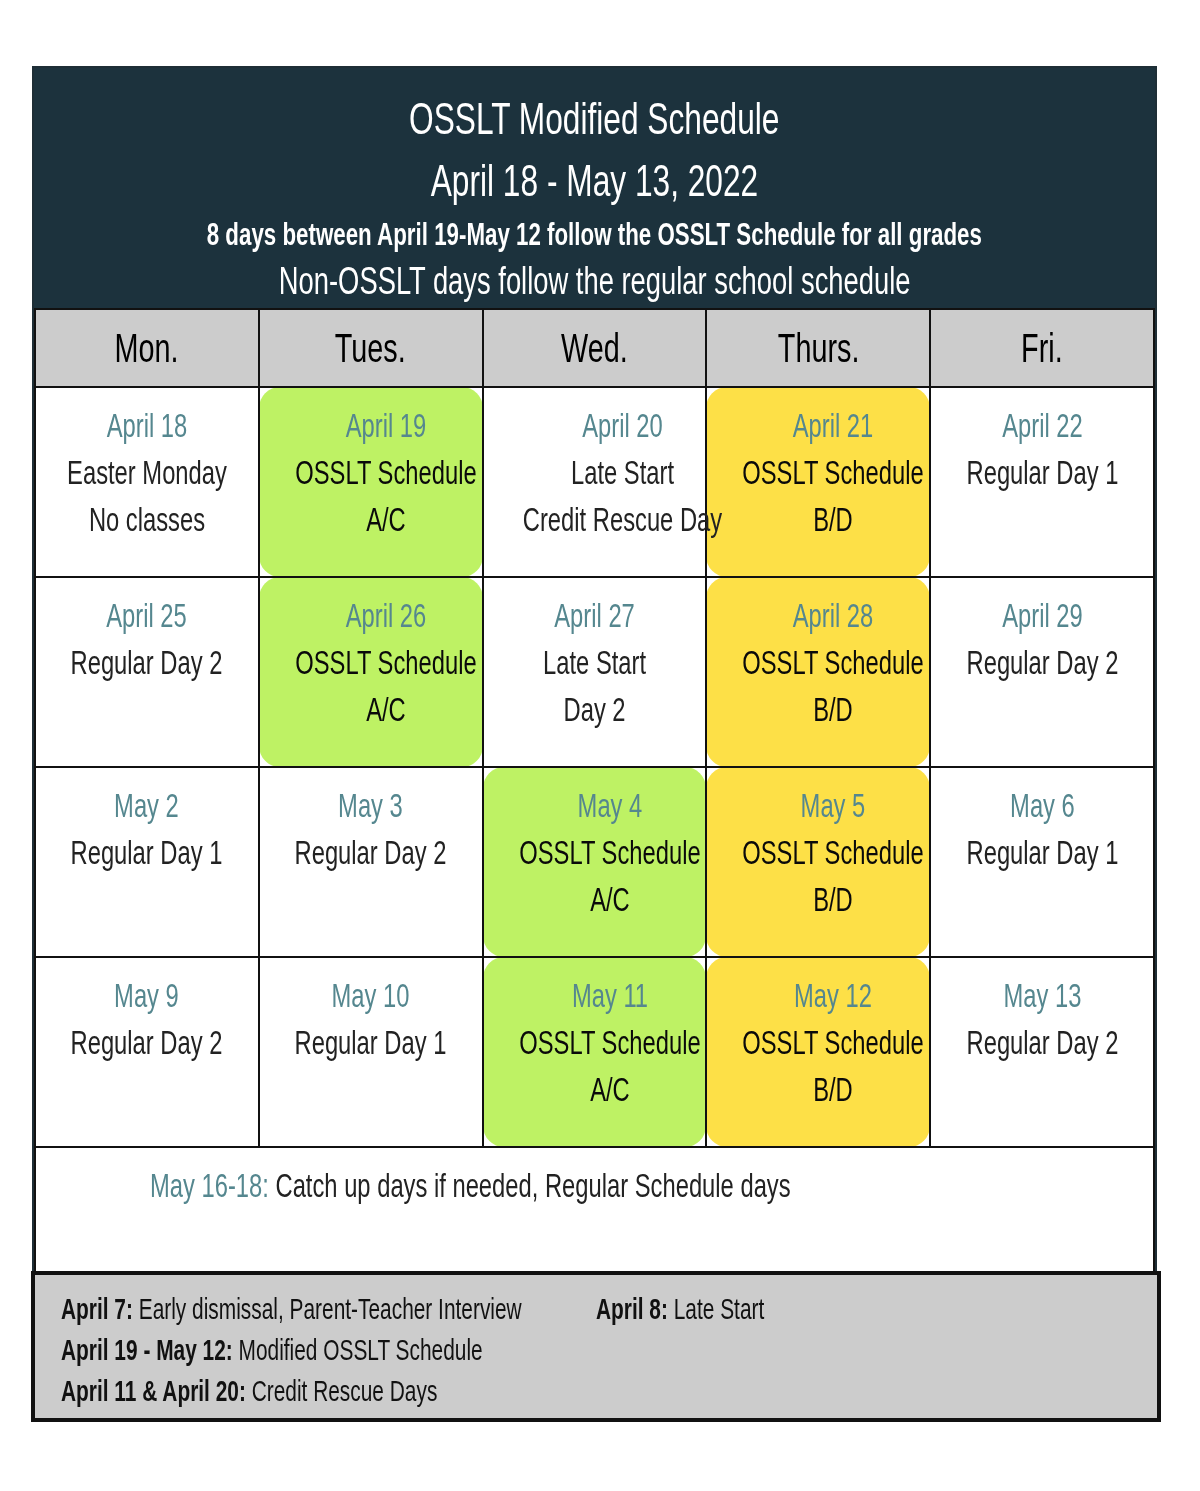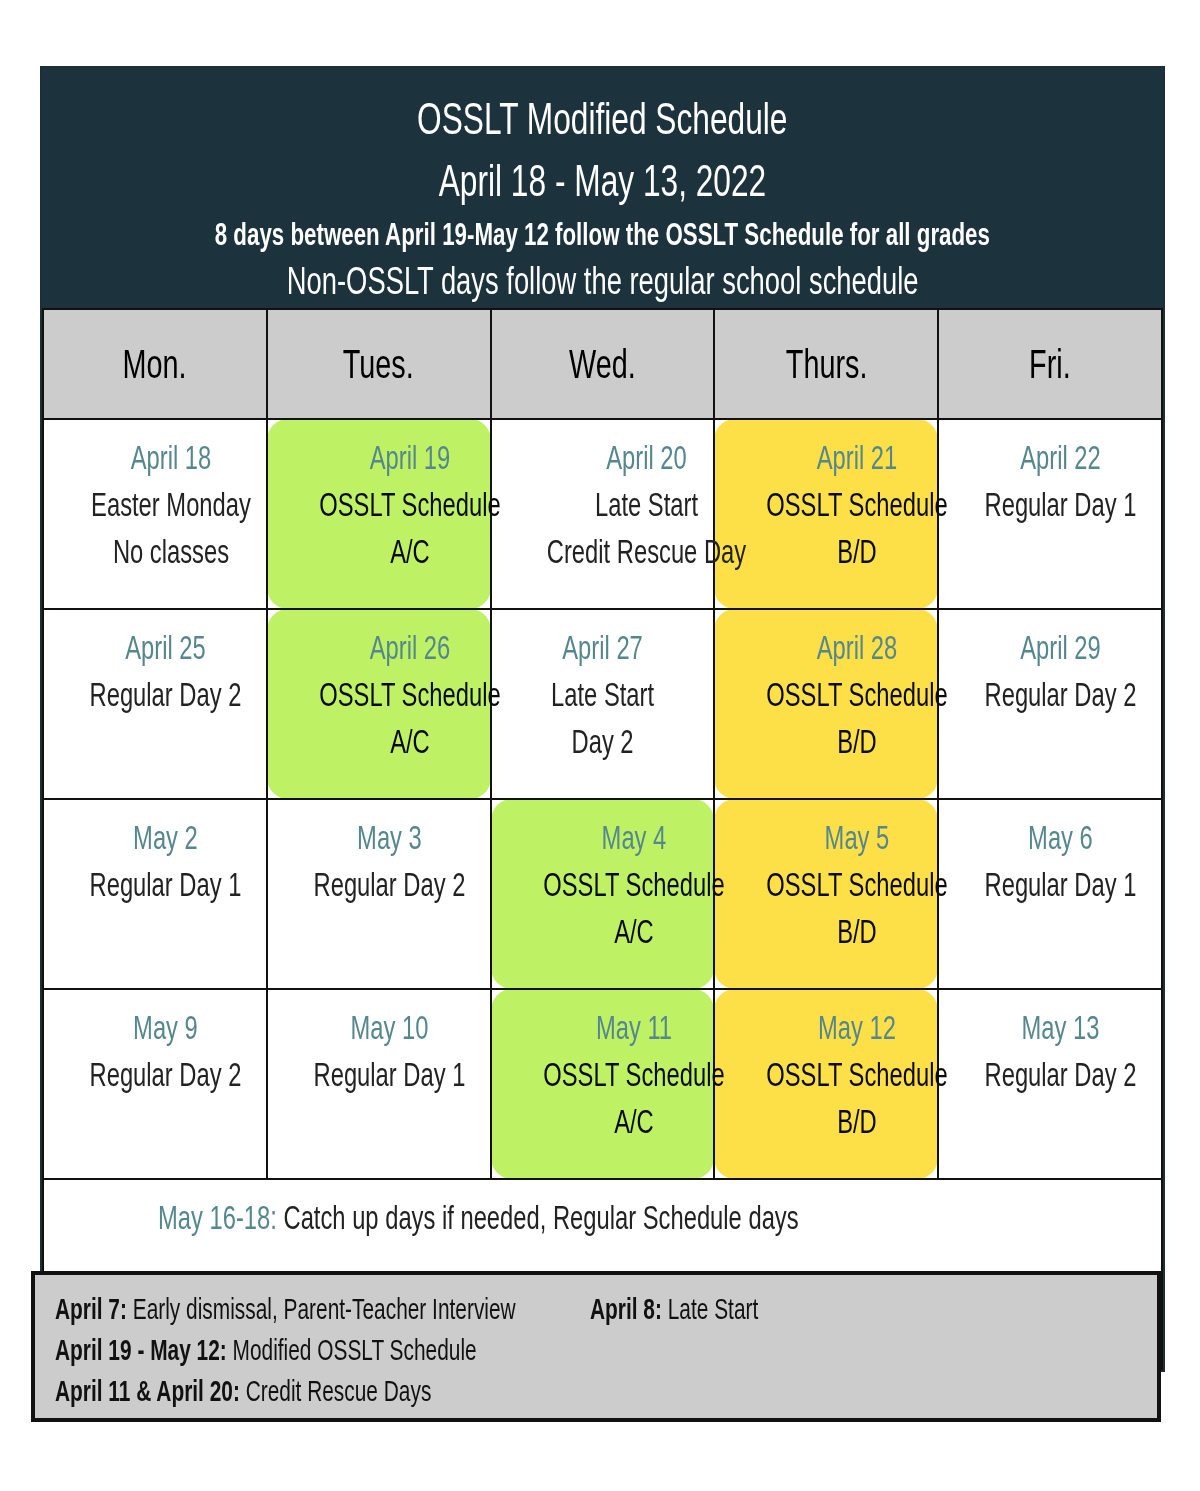--- a/index.html
+++ b/index.html
@@ -1,40 +1,40 @@
 <!DOCTYPE html>
 <html><head>
 <meta charset="utf-8">
 <style>
   html, body { margin: 0; padding: 0; background: #ffffff; }
   body { width: 1200px; height: 1491px; position: relative; overflow: hidden;
          font-family: "Liberation Sans", "DejaVu Sans", sans-serif; }
   .cond { display: inline-block; transform: scaleX(0.72); transform-origin: center; white-space: nowrap; }
   .cond-left { display: inline-block; transform: scaleX(0.72); transform-origin: left center; white-space: nowrap; }
 
-  #schedule { position: absolute; left: 40px; top: 66px; width: 1125px; border: 2px solid #1e2e36; box-sizing: border-box; }
+  #schedule { position: absolute; left: 32px; top: 66px; width: 1125px; border: 2px solid #1e2e36; box-sizing: border-box; }
   .banner { height: 240px; background: #1c323d; color: #ffffff; text-align: center; box-sizing: border-box; padding-top: 20px; }
   .banner .t1 { font-size: 44px; line-height: 62px; }
   .banner .t2 { font-size: 44px; line-height: 62px; }
   .banner .t3 { font-size: 31px; line-height: 46px; font-weight: bold; }
   .banner .t4 { font-size: 38px; line-height: 46px; }
 
   table.grid { border-collapse: collapse; width: 100%; table-layout: fixed; }
-  table.grid th, table.grid td { border: 2px solid #111; padding: 16px; text-align: center; vertical-align: top; }
+  table.grid th, table.grid td { border: 2px solid #111; padding: 0; text-align: center; vertical-align: top; }
   table.grid th { background: #cccccc; height: 76px; font-size: 40px; font-weight: normal; color: #000; vertical-align: middle; }
   table.grid td { height: 190px; font-size: 33px; line-height: 47px; color: #222; padding-top: 14px; box-sizing: border-box; border-radius: 21px; }
   table.grid td.blue { background: #bef264; color: #0a0a0a; }
   table.grid td.green { background: #fde047; color: #0a0a0a; }
   .date { color: #55878f; display: block; }
   .line { display: block; }
   .note-row td { height: 66px; text-align: left; padding: 8px 0 0 10px; font-size: 33px; line-height: 44px; vertical-align: top; }
   .note-date { color: #55878f; }
 
   #legend { position: absolute; left: 31px; top: 1271px; width: 1130px; height: 151px; background: #cccccc;
-            border: 4px solid #111; box-sizing: border-box; padding: 14px 0 0 20px; color: #111; }
+            border: 4px solid #111; box-sizing: border-box; padding: 14px 0 0 26px; color: #111; }
   .lg-line { font-size: 29px; line-height: 41px; height: 41px; position: relative; white-space: nowrap; }
   .lg-line b { font-weight: bold; }
   .lg-right { position: absolute; left: 535px; top: 0; }
 </style>
 </head>
 <body>
 
 <div id="schedule">
   <div class="banner">
     <div class="t1"><span class="cond">OSSLT Modified Schedule</span></div>

